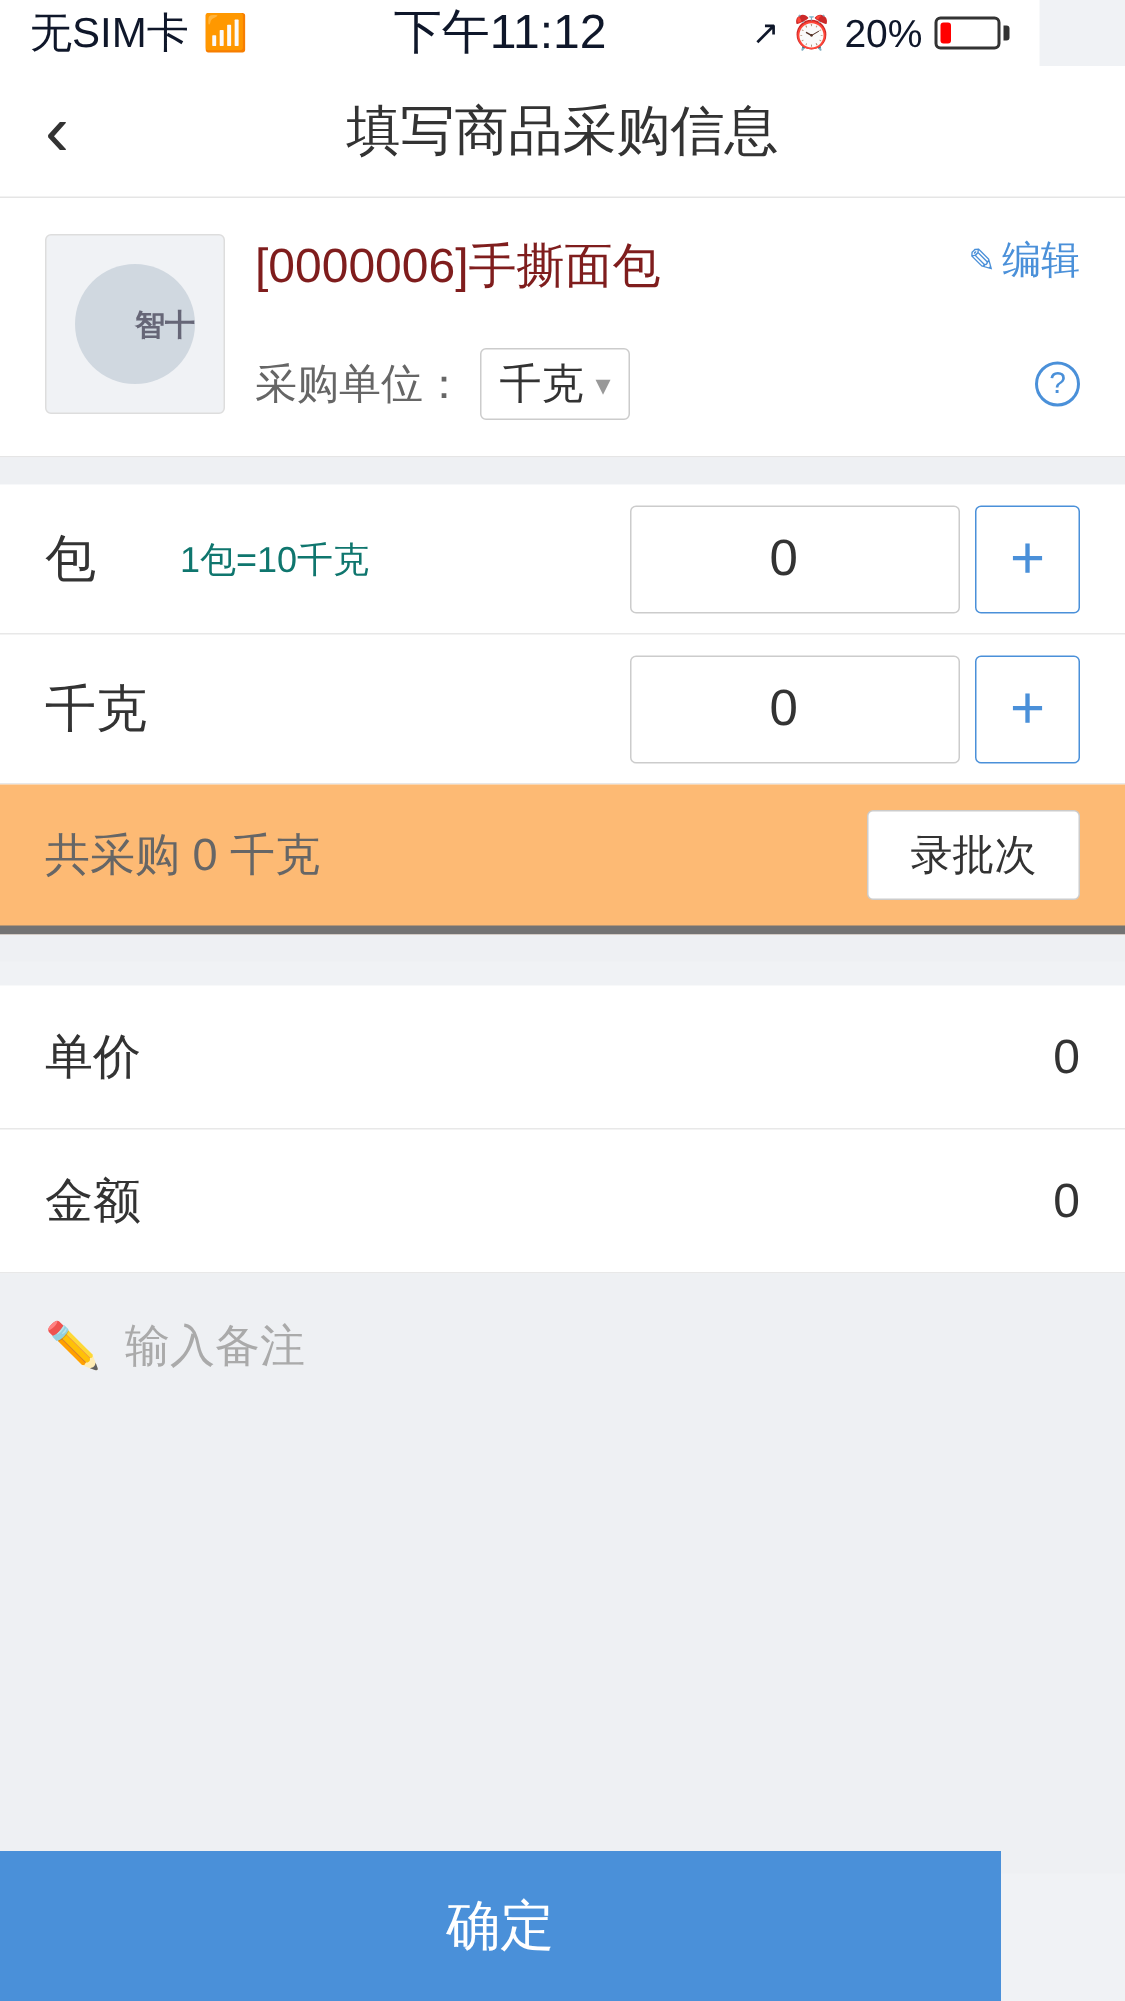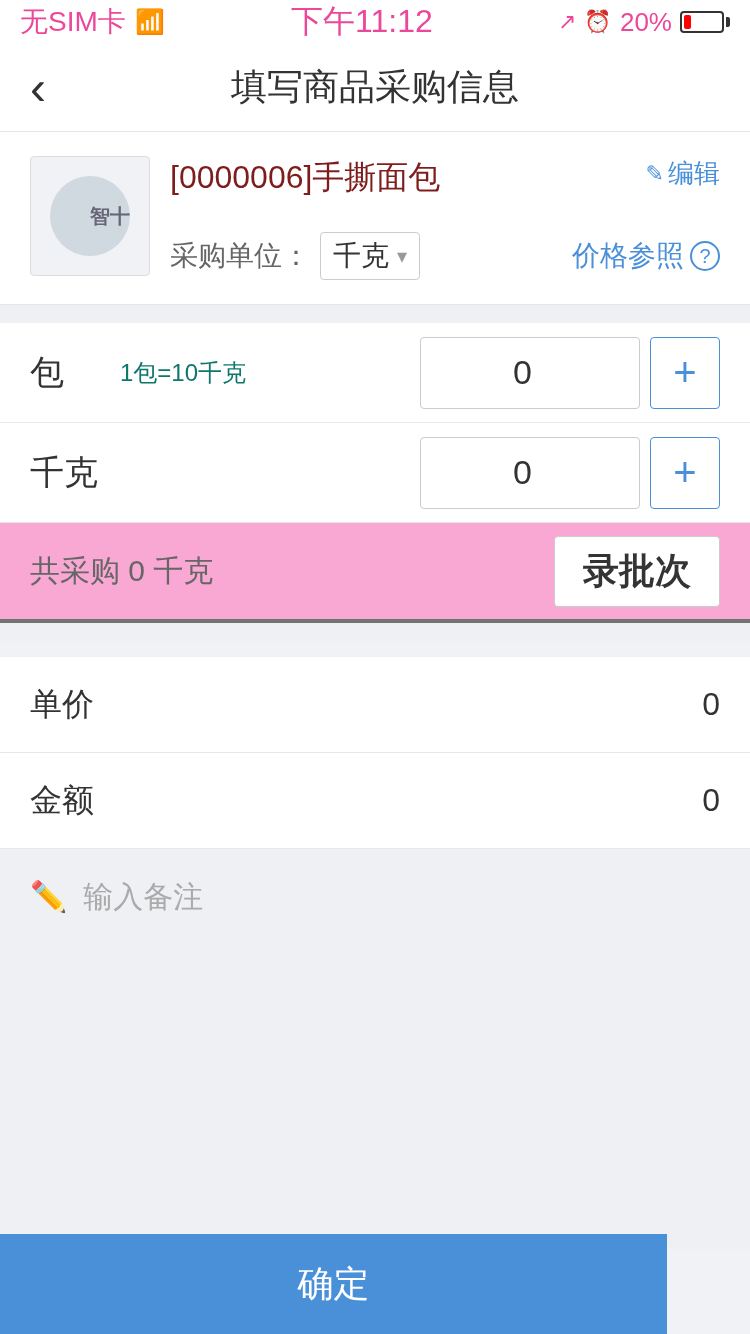--- a/index.html
+++ b/index.html
@@ -8,29 +8,29 @@
       width: 750px;
       min-height: 1334px;
       font-family: -apple-system, "PingFang SC", "Helvetica Neue", sans-serif;
       background: #f0f2f5;
       font-size: 32px;
       color: #333;
     }
 
     
     .status-bar {
-      width: 750px;
+      width: 693px;
       height: 44px;
       background: #fff;
       display: flex;
       align-items: center;
       justify-content: space-between;
       padding: 13px 20px;
       font-size: 28px;
-      color: #ec4899;
+      color: #0f172a;
     }
     .status-left { display: flex; align-items: center; gap: 10px; }
     .status-center { font-size: 32px; font-weight: 500; }
     .status-right { display: flex; align-items: center; gap: 8px; font-size: 26px; }
     .battery-icon {
       display: inline-flex; align-items: center; gap: 2px;
     }
     .battery-body {
       width: 44px; height: 22px; border: 2px solid #333; border-radius: 4px;
       position: relative; display: flex; align-items: center; padding: 2px;
@@ -197,37 +197,36 @@
       justify-content: center;
       cursor: pointer;
     }
 
     
     .summary-row {
       display: flex;
       align-items: center;
       padding: 0 30px;
       height: 100px;
-      background: #f9a8d4;
-      border-bottom: 4px solid #737373;
+      background: #fdba74;
+      border-bottom: 6px solid #737373;
     }
     .summary-text {
       font-size: 30px;
       color: #666;
       flex: 1;
     }
     .batch-btn {
       border: 1px solid #ccc;
       border-radius: 4px;
       padding: 10px 28px;
-      font-size: 36px;
+      font-size: 28px;
       color: #333;
       background: #fff;
       cursor: pointer;
-      font-weight: bold;
     }
 
     
     .price-section {
       background: #fff;
       margin-top: 16px;
     }
     .price-row {
       display: flex;
       align-items: center;
@@ -331,21 +330,20 @@
     </div>
     <div class="product-unit-row">
       <div style="display:flex; align-items:center;">
         <span class="unit-label">采购单位：</span>
         <div class="unit-select">
           <span>千克</span>
           <span style="font-size:20px; color:#999;">▾</span>
         </div>
       </div>
       <div class="price-ref">
-        <span>价格参照</span>
         <span style="width:30px;height:30px;border:2px solid #4a90d9;border-radius:50%;display:inline-flex;align-items:center;justify-content:center;font-size:20px;">?</span>
       </div>
     </div>
   </div>
 </div>
 
 <div class="section-sep"></div>
 
 <div class="form-section">
 

